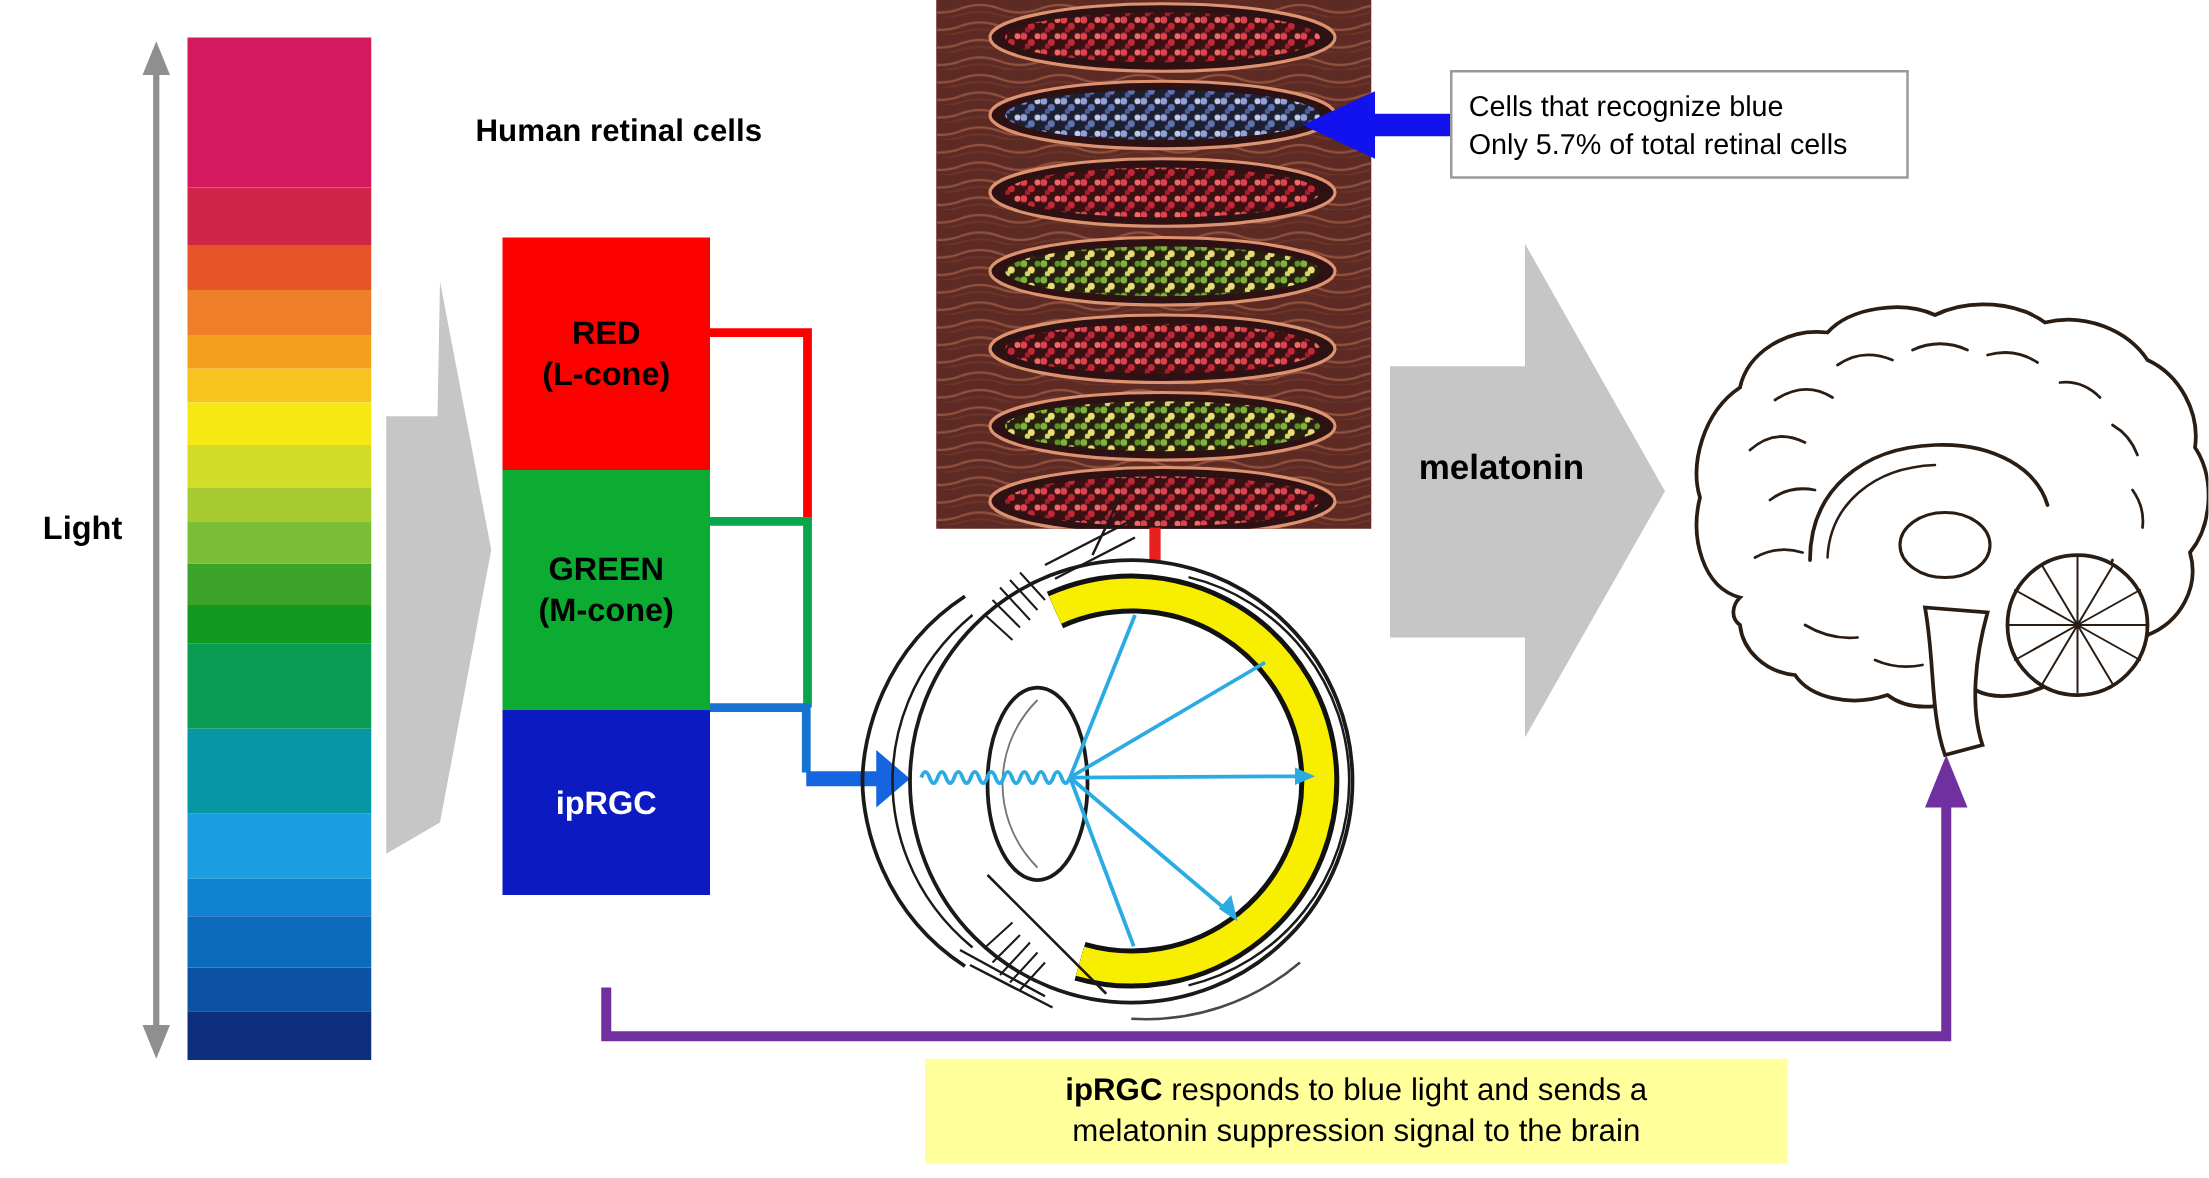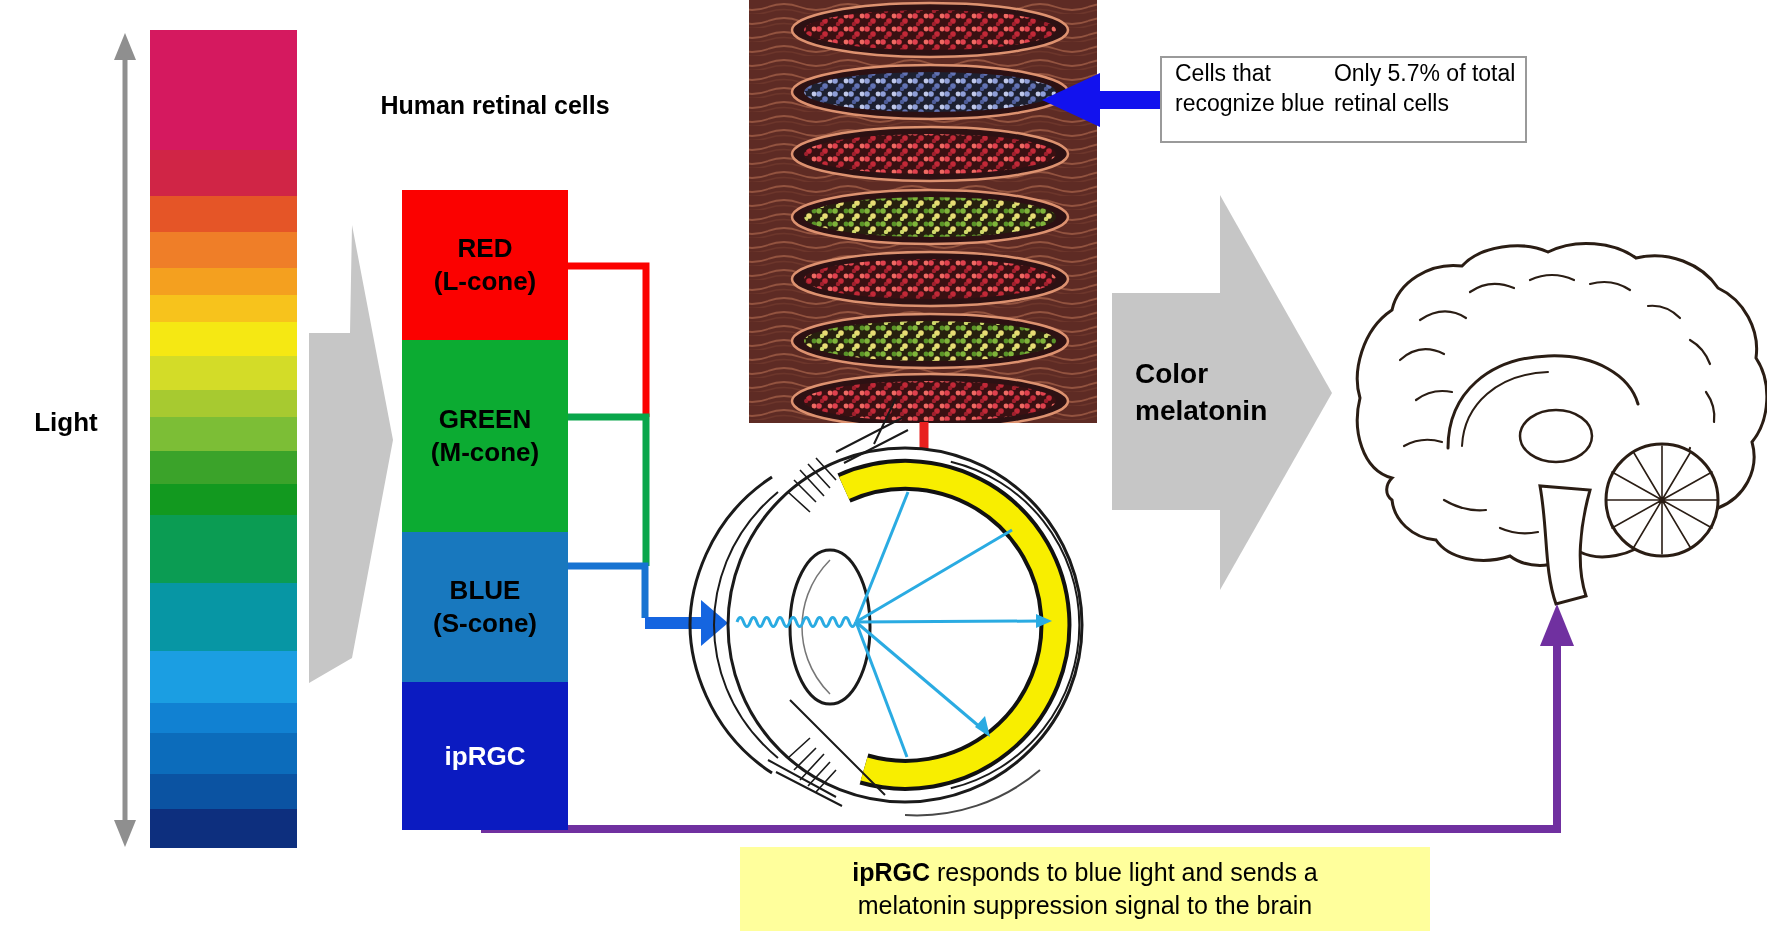--- a/index.html
+++ b/index.html
@@ -10,21 +10,21 @@
   
   #spectrum{left:150px;top:30px;width:147px;height:818px;display:flex;flex-direction:column;}
   #light-label{left:6px;top:402px;width:120px;text-align:center;font-size:26px;font-weight:bold;line-height:40px;}
   
   #bar-title{left:355px;top:91px;width:280px;text-align:center;font-size:25px;font-weight:bold;}
   #retinal-bar{left:402px;top:190px;width:166px;display:flex;flex-direction:column;}
   #retinal-bar .seg{display:flex;flex-direction:column;align-items:center;justify-content:center;
                     font-size:26px;font-weight:bold;line-height:33px;text-align:center;}
   
   #callout{left:1160px;top:56px;width:367px;height:87px;background:#fff;border:2px solid #9a9a9a;
-           box-sizing:border-box;display:flex;justify-content:center;
+           box-sizing:border-box;display:flex;flex-direction:column;justify-content:center;
            padding-left:13px;font-size:23px;line-height:30px;}
   
   #cp-text{left:1135px;top:355px;width:220px;font-size:28px;font-weight:bold;line-height:37px;}
   
   #note{left:740px;top:847px;width:690px;height:84px;display:flex;flex-direction:column;
         align-items:center;justify-content:center;font-size:25px;line-height:33px;text-align:right;}
   #note b{font-weight:bold;}
 </style>
 </head>
 <body>
@@ -218,44 +218,39 @@
       <polyline points="485,790 485,829 1557,829 1557,642" fill="none" stroke-width="8" stroke="#7030a0"></polyline>
       <polygon points="1557,604 1540,646 1574,646" fill="#7030a0"></polygon>
     </g>
   </svg>
 
   <div class="abs" id="light-label">Light</div>
 
   <div class="abs" id="bar-title">Human retinal cells</div>
 
   <div class="abs" id="retinal-bar">
-      <div class="seg" style="background: rgb(251, 1, 0); color: rgb(0, 0, 0); height: 150px;">
+      <div class="seg" style="background: rgb(251, 1, 0); color: rgb(0, 0, 0); height: 186px;">
         <div>RED</div>
         <div>(L-cone)</div>
       </div>
       <div class="seg" style="background: rgb(12, 171, 50); color: rgb(0, 0, 0); height: 192px;">
         <div>GREEN</div>
         <div>(M-cone)</div>
       </div>
-      <div class="seg" style="background: rgb(24, 120, 190); color: rgb(0, 0, 0); height: 150px;">
-        <div>BLUE</div>
-        <div>(S-cone)</div>
-      </div>
       <div class="seg" style="background: rgb(11, 27, 193); color: rgb(255, 255, 255); height: 148px;">
         <div>ipRGC</div>
       </div>
     </div>
 
   <div class="abs" id="callout">
     <div>Cells that recognize blue</div>
     <div>Only 5.7% of total retinal cells</div>
   </div>
 
   <div class="abs" id="cp-text">
-    <div>Color</div>
     <div>melatonin</div>
   </div>
 
   <div class="abs" id="note" style="background: rgb(255, 255, 156);">
     <div><b>ipRGC</b><span> responds to blue light and sends a</span></div>
     <div>melatonin suppression signal to the brain</div>
   </div>
 </div>
 
 </body></html>

